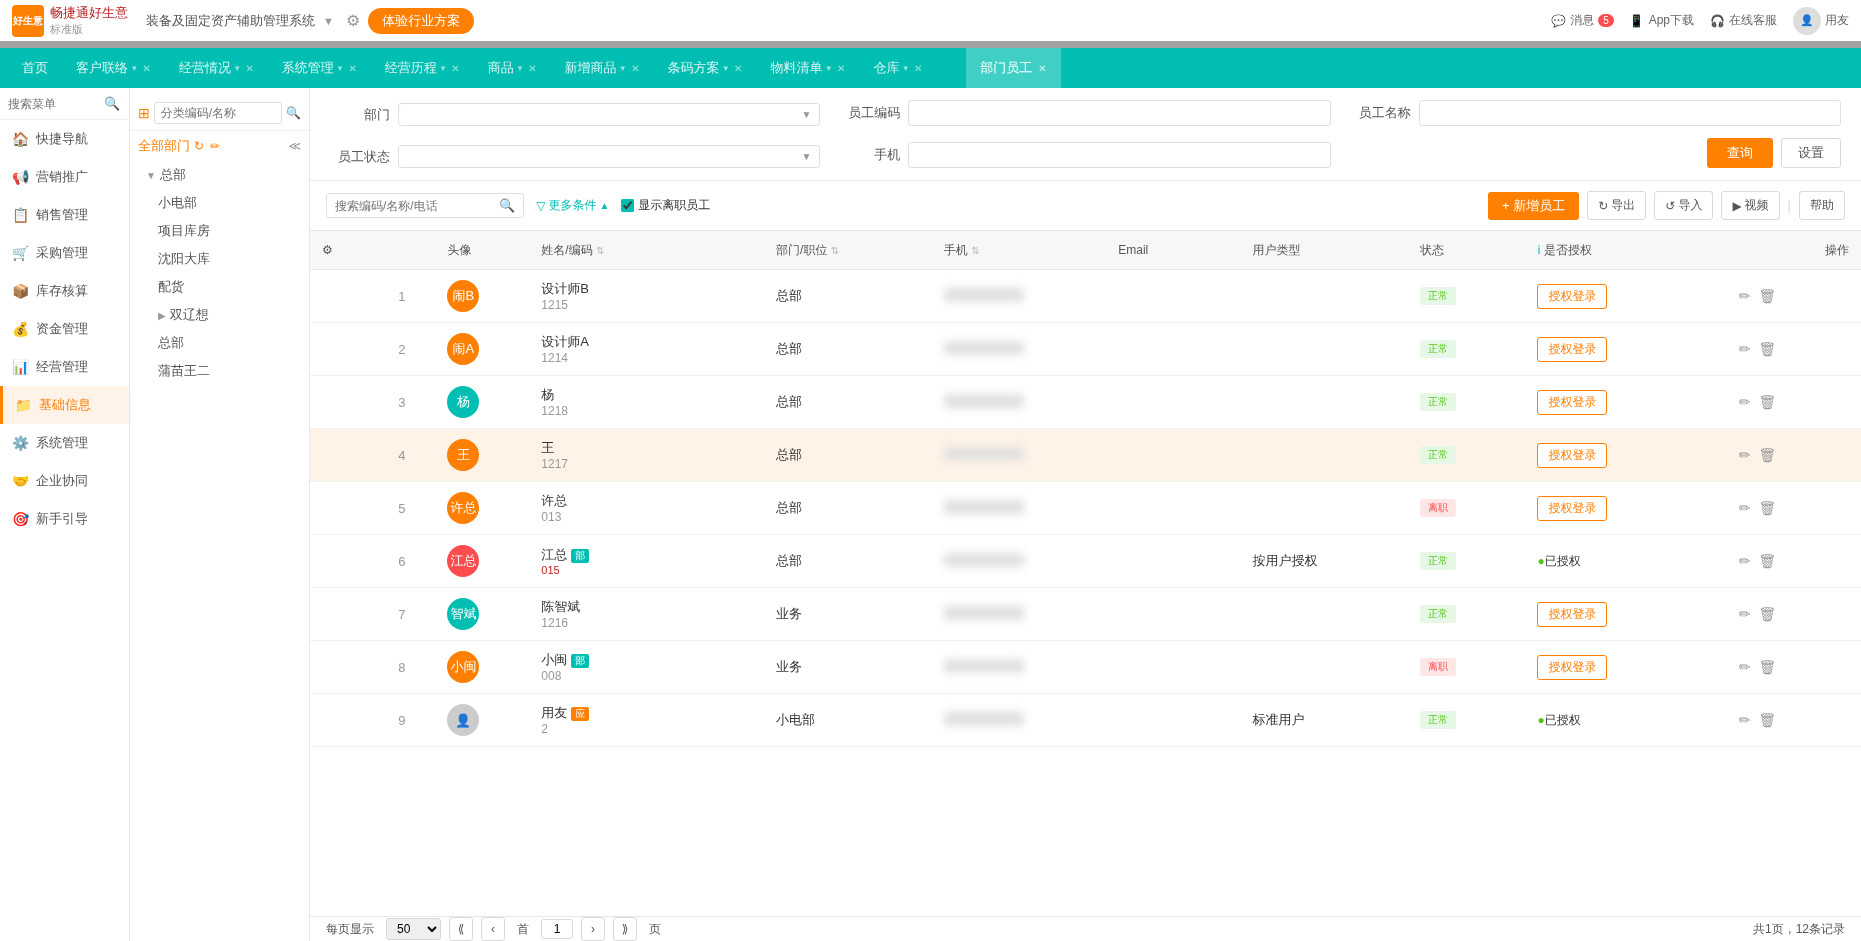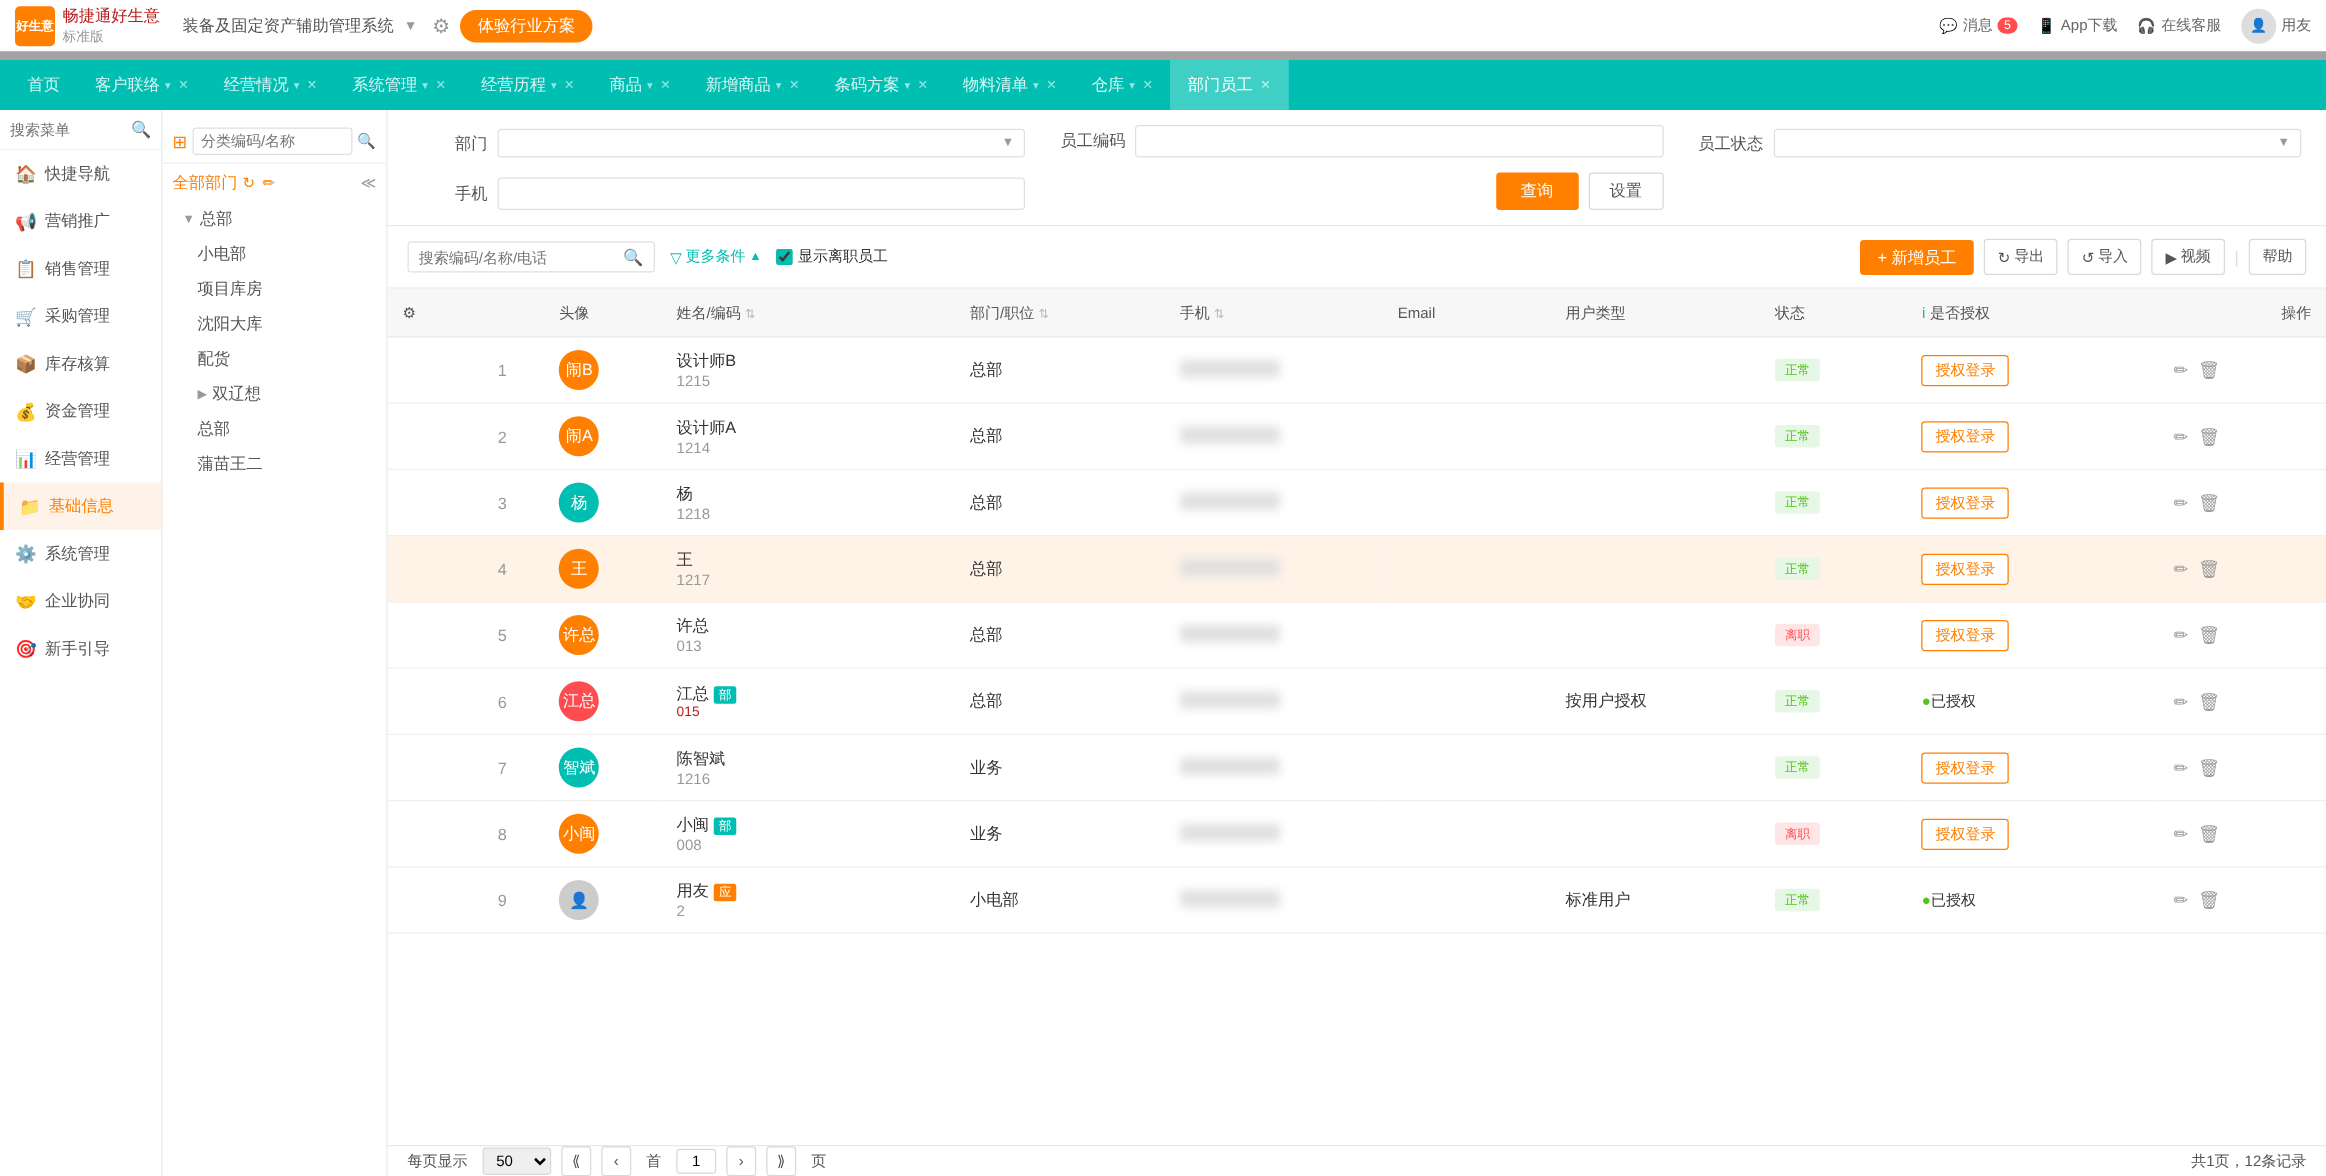--- a/index.html
+++ b/index.html
@@ -12,21 +12,21 @@
     .brand-logo { width: 32px; height: 32px; background: #ff7f00; border-radius: 4px; display: flex; align-items: center; justify-content: center; color: white; font-size: 10px; font-weight: bold; }
     .top-bar-actions { display: flex; align-items: center; gap: 16px; }
     .top-action { display: flex; align-items: center; gap: 4px; font-size: 12px; color: #666; cursor: pointer; }
     .badge { background: #ff4d4f; color: white; border-radius: 10px; padding: 1px 5px; font-size: 10px; }
     .experience-btn { background: #ff7f00; color: white; border: none; border-radius: 16px; padding: 4px 14px; font-size: 13px; cursor: pointer; }
     .avatar { width: 28px; height: 28px; border-radius: 50%; background: #ddd; display: flex; align-items: center; justify-content: center; font-size: 11px; }
 
     
     .nav-tabs { display: flex; align-items: center; background: #00bfb2; height: 40px; padding: 0 8px; overflow: hidden; }
     .nav-tab { padding: 0 14px; height: 40px; display: flex; align-items: center; gap: 4px; color: rgba(255,255,255,0.85); font-size: 13px; cursor: pointer; white-space: nowrap; }
-    .nav-tab.active { background: rgba(255,255,255,0.25); color: white; font-weight: 500; }
+    .nav-tab.active { background: rgba(255,255,255,0.25); color: white; font-weight: 500; margin-left: 30px; }
     .nav-tab .close-x { font-size: 10px; opacity: 0.7; margin-left: 2px; }
     .nav-tab .drop-arrow { font-size: 9px; opacity: 0.7; }
 
     
     .main-layout { display: flex; height: calc(941px - 48px - 40px); }
 
     
     .sidebar { width: 130px; background: #fff; border-right: 1px solid #e8e8e8; flex-shrink: 0; overflow-y: auto; }
     .sidebar-search { padding: 8px; border-bottom: 1px solid #f0f0f0; display: flex; align-items: center; gap: 4px; }
     .sidebar-search input { border: none; outline: none; font-size: 12px; width: 100%; color: #999; }
@@ -312,20 +312,24 @@
           <div class="filter-field">
             <span class="filter-label">部门</span>
             <div class="filter-select" style="flex:1;border:1px solid #e0e0e0;border-radius:3px;padding:5px 8px;font-size:12px;background:#fff;display:flex;align-items:center;justify-content:space-between;cursor:pointer;">
               <span></span>
               <span style="font-size:10px;color:#999;">▼</span>
             </div>
           </div>
           <div class="filter-field">
             <span class="filter-label">员工编码</span>
             <input class="filter-input" type="text" style="flex: 1 1 0%; border: 1px solid rgb(224, 224, 224); border-radius: 3px; padding: 5px 8px; font-size: 12px; outline: none; min-width: 180px;" placeholder="">
+          </div>
+          <div class="filter-field">
+            <span class="filter-label">员工名称</span>
+            <input class="filter-input" type="text" style="flex: 1 1 0%; border: 1px solid rgb(224, 224, 224); border-radius: 3px; padding: 5px 8px; font-size: 12px; outline: none; min-width: 180px;">
           </div>
           <div class="filter-field">
             <span class="filter-label">员工状态</span>
             <div class="filter-select" style="flex:1;border:1px solid #e0e0e0;border-radius:3px;padding:5px 8px;font-size:12px;background:#fff;display:flex;align-items:center;justify-content:space-between;cursor:pointer;">
               <span></span>
               <span style="font-size:10px;color:#999;">▼</span>
             </div>
           </div>
           <div class="filter-field">
             <span class="filter-label">手机</span>

